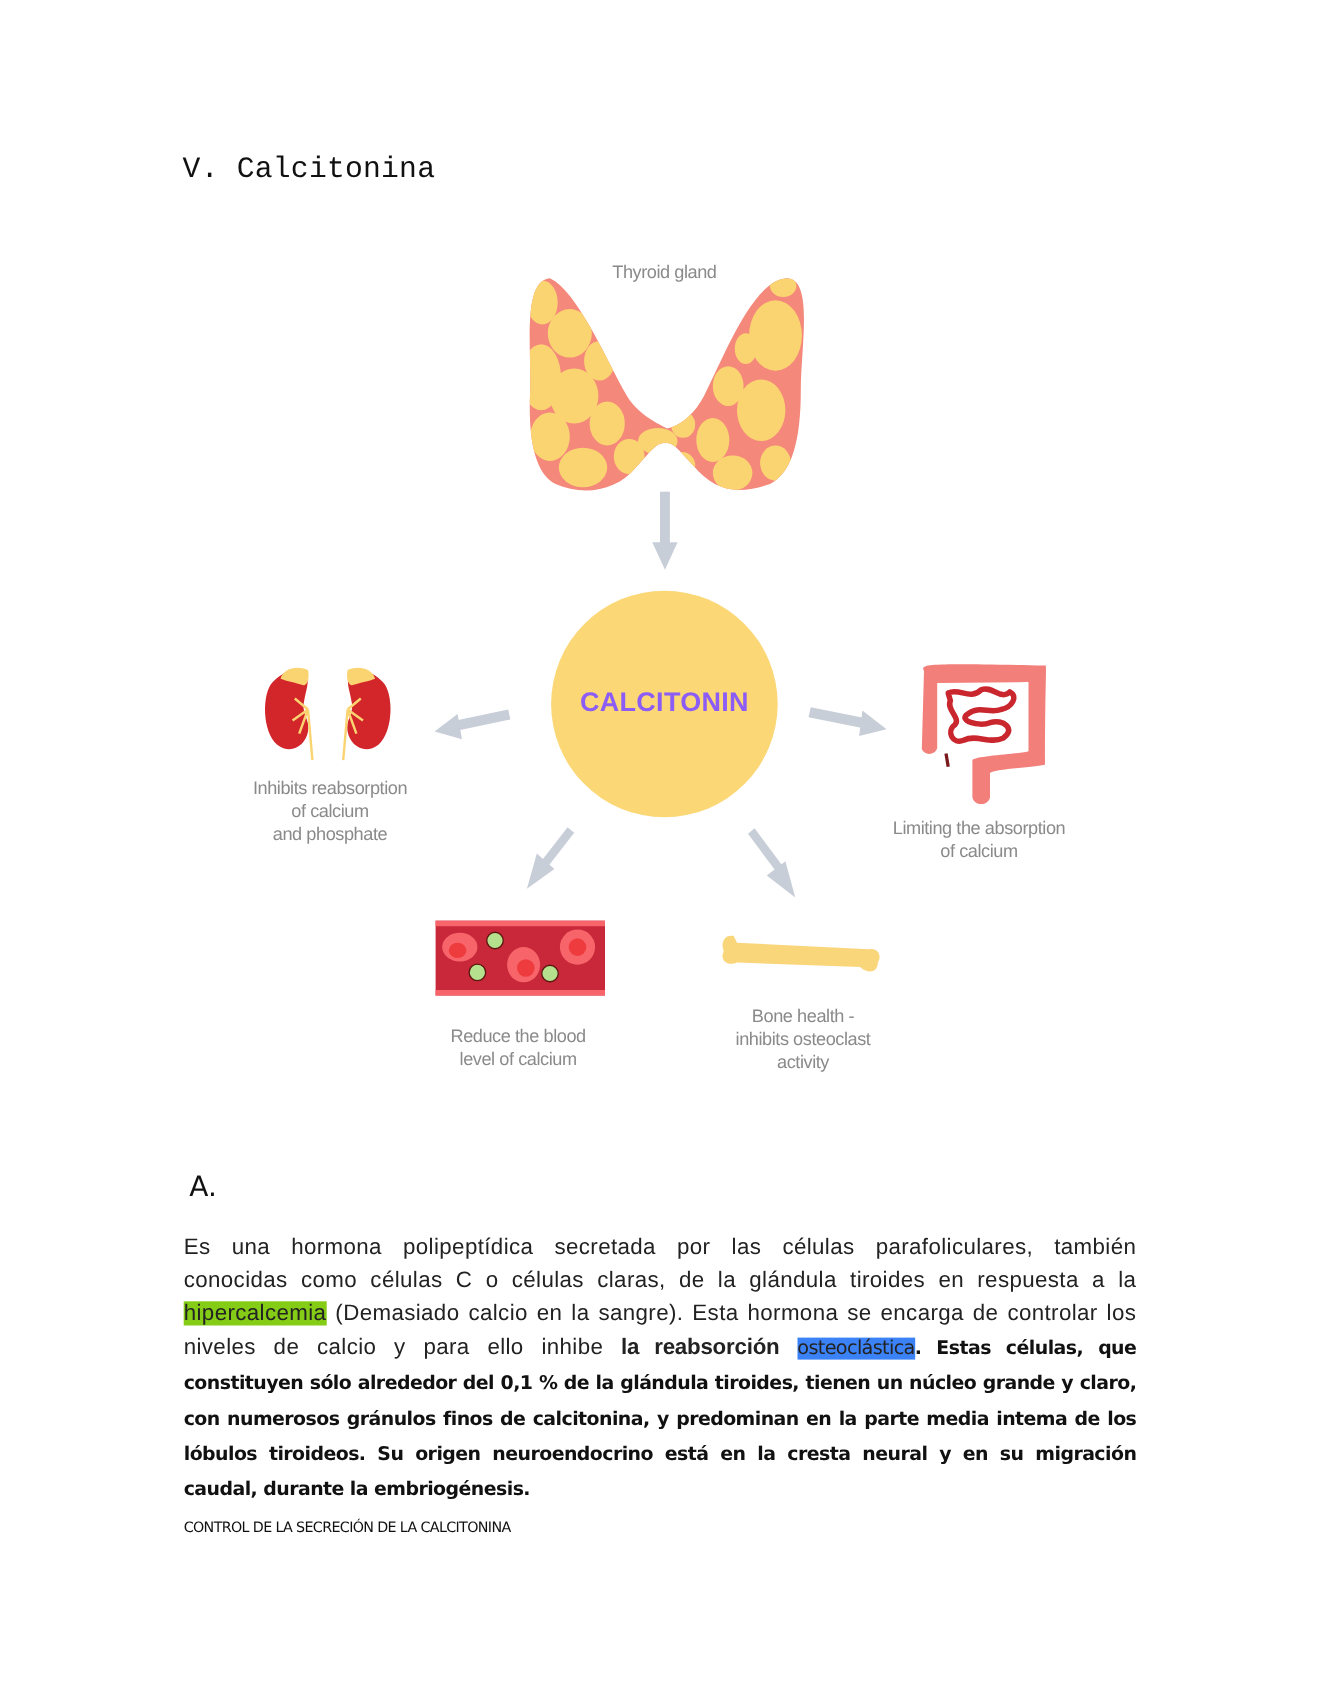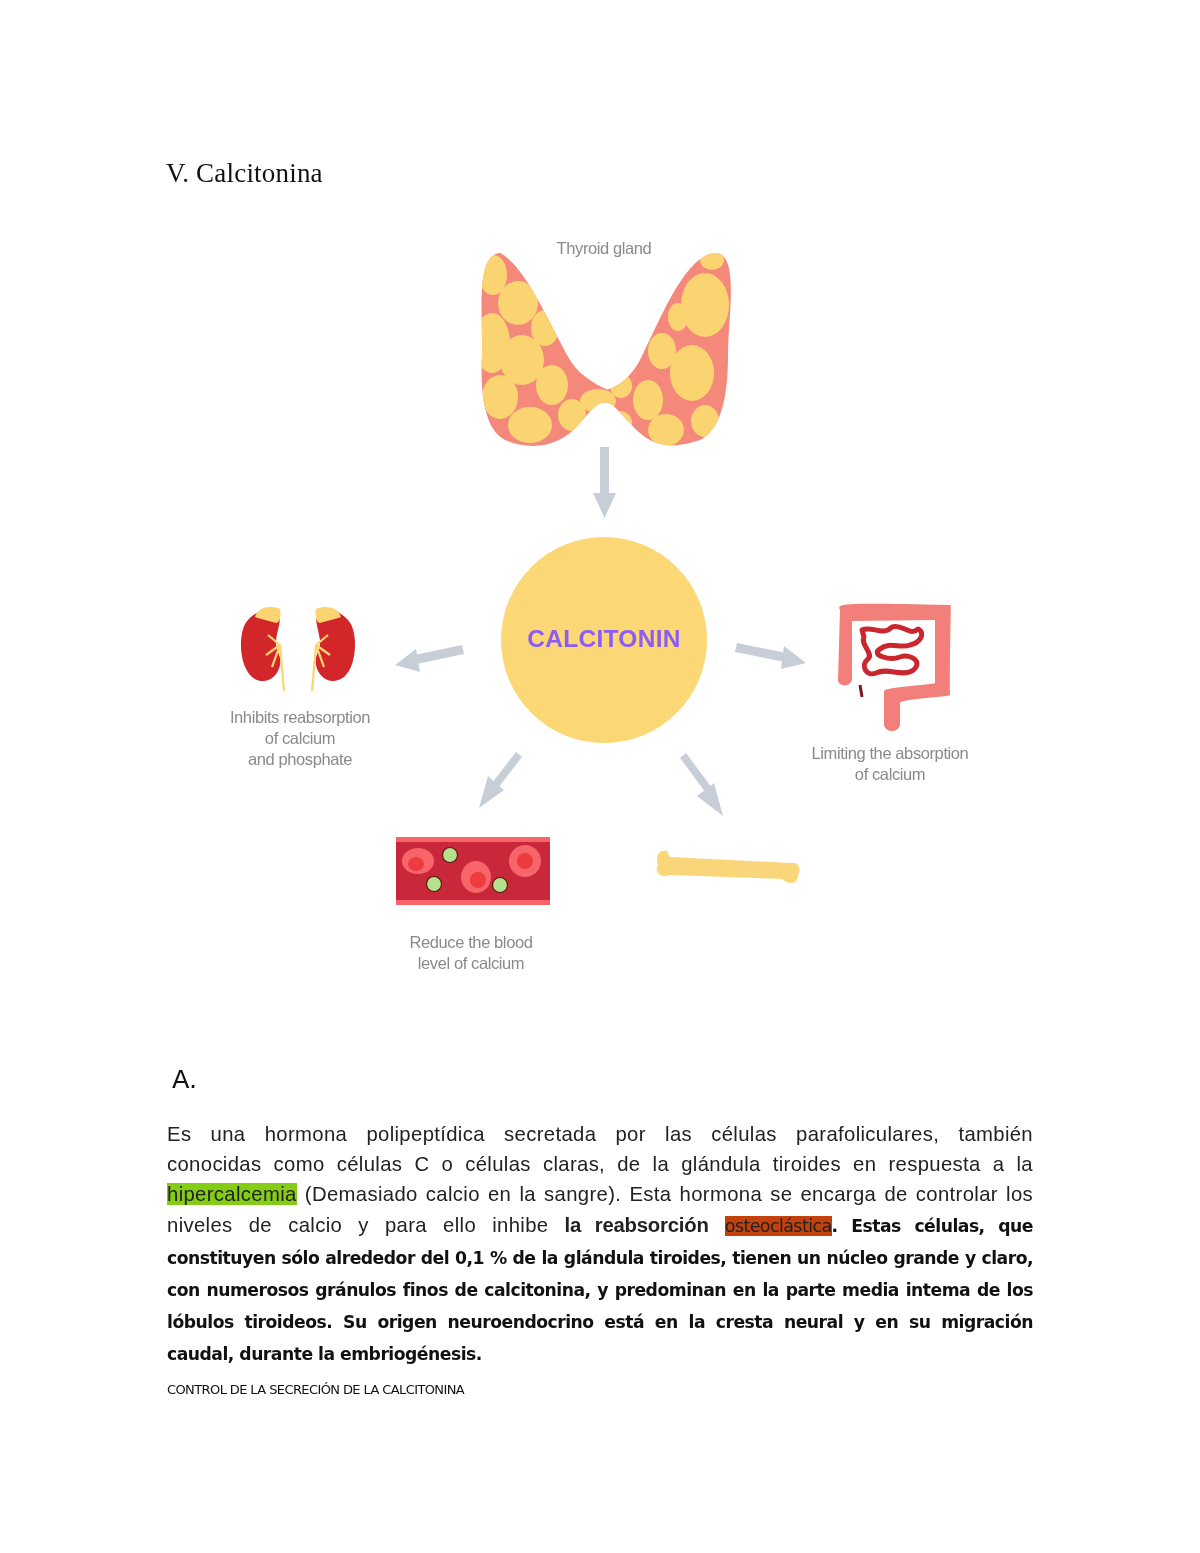--- a/index.html
+++ b/index.html
@@ -1,22 +1,21 @@
 <!DOCTYPE html>
 <html><head>
   <meta charset="utf-8">
   <style>
     html, body { margin: 0; padding: 0; background: #ffffff; }
     body { width: 1200px; height: 1553px; position: relative; overflow: hidden; }
     .page { position: absolute; left: 0; top: 0; width: 1200px; height: 1553px; background: #fff; }
     .section-title {
       position: absolute; left: 166px; top: 140px;
-      font-family: Liberation Serif, serif; font-size: 27px; color: #111;
+      font-family: Liberation Mono, monospace; font-size: 27px; color: #111;
       letter-spacing: 0.2px;
-      margin-top: 18px;
     }
     .figure { position: absolute; left: 200px; top: 225px; width: 800px; height: 770px; }
     .figure svg { position: absolute; left: 0; top: 0; }
     .fig-label {
       position: absolute; font-family: "Liberation Sans", sans-serif; font-size: 16.5px;
       color: #8a8a8a; text-align: center; line-height: 21px; letter-spacing: -0.4px;
       white-space: pre-line;
     }
     .center-word {
       position: absolute; font-family: "Liberation Sans", sans-serif; font-weight: bold;
@@ -32,21 +31,21 @@
       position: absolute; left: 167px; top: 1119px; width: 866px;
       font-family: "Liberation Sans", sans-serif; font-size: 20.3px; line-height: 30.2px;
       color: #222; text-align: justify; letter-spacing: 0.35px; word-spacing: 2px;
     }
     .paragraph .hl { background: #84cc16; }
     .paragraph .bold { font-weight: bold; letter-spacing: -0.2px; word-spacing: 0; }
     .paragraph .bold-block {
       font-family: "DejaVu Sans", sans-serif; font-weight: bold; font-size: 17.2px;
       letter-spacing: -0.5px; word-spacing: 0px; line-height: 31px; color: #111; margin-top: 44px;
     }
-    .paragraph .hl-plain { background: #c2410c; font-family: "DejaVu Sans", sans-serif; font-size: 17.5px; letter-spacing: -0.6px; font-weight: normal; }
+    .paragraph .hl-plain { background: #3b82f6; font-family: "DejaVu Sans", sans-serif; font-size: 17.5px; letter-spacing: -0.6px; font-weight: normal; }
     .control-heading {
       position: absolute; left: 167px; top: 1382px;
       font-family: "DejaVu Sans", sans-serif; font-size: 13px; color: #111; letter-spacing: -0.6px;
     }
   </style>
 </head>
 <body>
 
 <div class="page">
 
@@ -146,20 +145,23 @@
 
     <div class="fig-label" style="left:348px; top:13px; width:112px;">Thyroid gland</div>
     <div class="center-word" style="left:300px; top:400px; width:208px;">CALCITONIN</div>
     <div class="fig-label" style="left:0px; top:482px; width:200px;">Inhibits reabsorption
 of calcium
 and phosphate</div>
     <div class="fig-label" style="left:590px; top:518px; width:200px;">Limiting the absorption
 of calcium</div>
     <div class="fig-label" style="left:186px; top:707px; width:170px;">Reduce the blood
 level of calcium</div>
+    <div class="fig-label" style="left:440px; top:689px; width:180px;">Bone health -
+inhibits osteoclast
+activity</div>
   </div>
 
   <div class="subheading">
     <span class="num">A.</span>
   </div>
 
   <div class="paragraph"><span>Es una hormona polipeptídica secretada por las células parafoliculares, también conocidas como células C o células claras, de la glándula tiroides en respuesta a la </span><span class="hl">hipercalcemia</span><span> (Demasiado calcio en la sangre). Esta hormona se encarga de controlar los niveles de calcio y para ello inhibe </span><span class="bold">la reabsorción</span><span> </span><span class="hl-plain">osteoclástica</span><span class="bold-block">. Estas células, que constituyen sólo alrededor del 0,1 % de la glándula tiroides, tienen un núcleo grande y claro, con numerosos gránulos finos de calcitonina, y predominan en la parte media intema de los lóbulos tiroideos. Su origen neuroendocrino está en la cresta neural y en su migración caudal, durante la embriogénesis.</span></div>
 
   <div class="control-heading">CONTROL DE LA SECRECIÓN DE LA CALCITONINA</div>
 </div>

